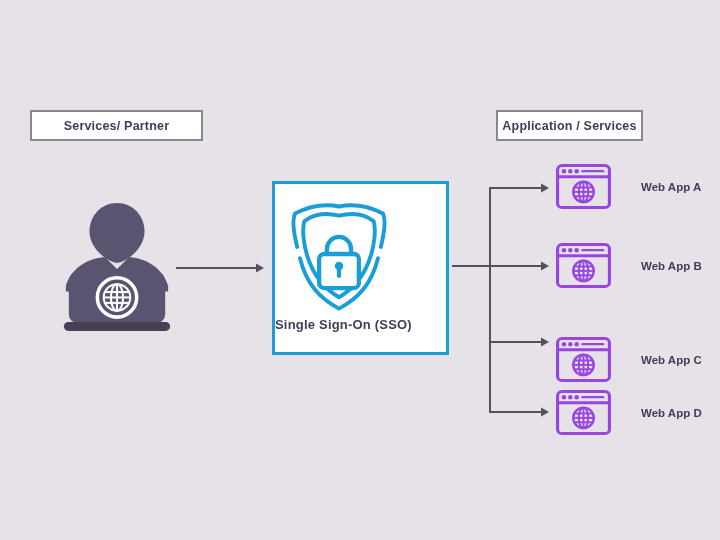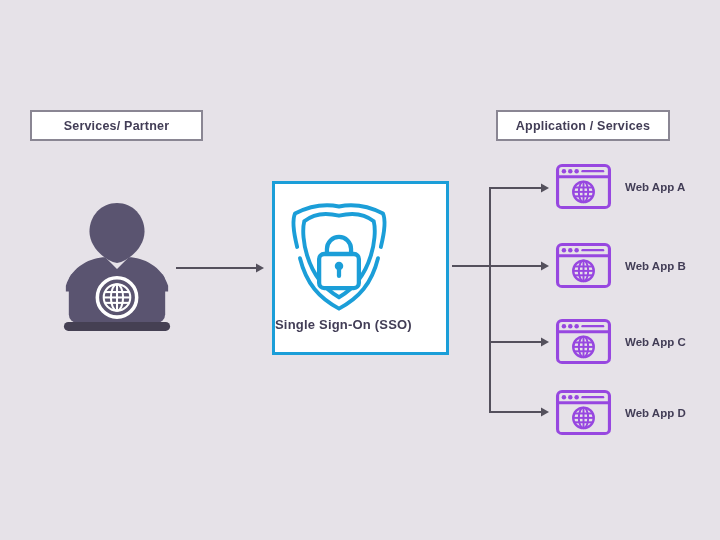--- a/index.html
+++ b/index.html
@@ -17,35 +17,35 @@
   html,body{width:720px;height:540px;overflow:hidden;}
   body{font-family:"Liberation Sans", sans-serif;background:var(--background);}
   .stage{position:relative;width:720px;height:540px;background:var(--background);}
   .connectors{position:absolute;left:0;top:0;width:720px;height:540px;pointer-events:none;}
   .label-box{
     position:absolute;background:var(--box-bg);border:2px solid var(--box-border);
     display:flex;align-items:center;justify-content:center;
     font-weight:bold;font-size:12.5px;color:var(--text);letter-spacing:.2px;
   }
   .label-box.customer{left:30px;top:110px;width:173px;height:31px;}
-  .label-box.services{left:496px;top:110px;width:174px;height:31px;}
+  .label-box.services{left:496px;top:110px;width:147px;height:31px;}
   .person{position:absolute;left:58px;top:197px;width:118px;height:138px;}
   .sso-box{
     position:absolute;left:272px;top:181px;width:177px;height:174px;
     background:var(--box-bg);border:3px solid var(--accent-cyan);
     display:flex;flex-direction:column;align-items:flex-start;justify-content:flex-start;
   }
   .shield{margin-top:9px;width:128px;height:122px;}
   .sso-label{font-weight:bold;font-size:13px;color:var(--text);margin-top:2px;letter-spacing:.2px;}
   .app-row{
-    position:absolute;left:555px;display:flex;align-items:center;gap:13px;height:47px;
+    position:absolute;left:555px;display:flex;align-items:center;gap:29px;height:47px;
   }
   .app-row .app-icon{width:57px;height:47px;flex:0 0 auto;}
   .app-label{font-weight:bold;font-size:11.5px;color:var(--text);white-space:nowrap;}
-  .row-a{top:163px;} .row-b{top:242px;} .row-c{top:318px;text-align:center;} .row-d{top:389px;}
+  .row-a{top:163px;} .row-b{top:242px;} .row-c{top:336px;text-align:center;} .row-d{top:389px;}
 </style>
 </head>
 <body>
 
 <div class="stage">
 
   <svg class="connectors" viewBox="0 0 720 540" xmlns="http://www.w3.org/2000/svg">
     <g stroke="#54505c" stroke-width="2" fill="none">
 
       <line x1="176" y1="268" x2="256" y2="268"></line>

